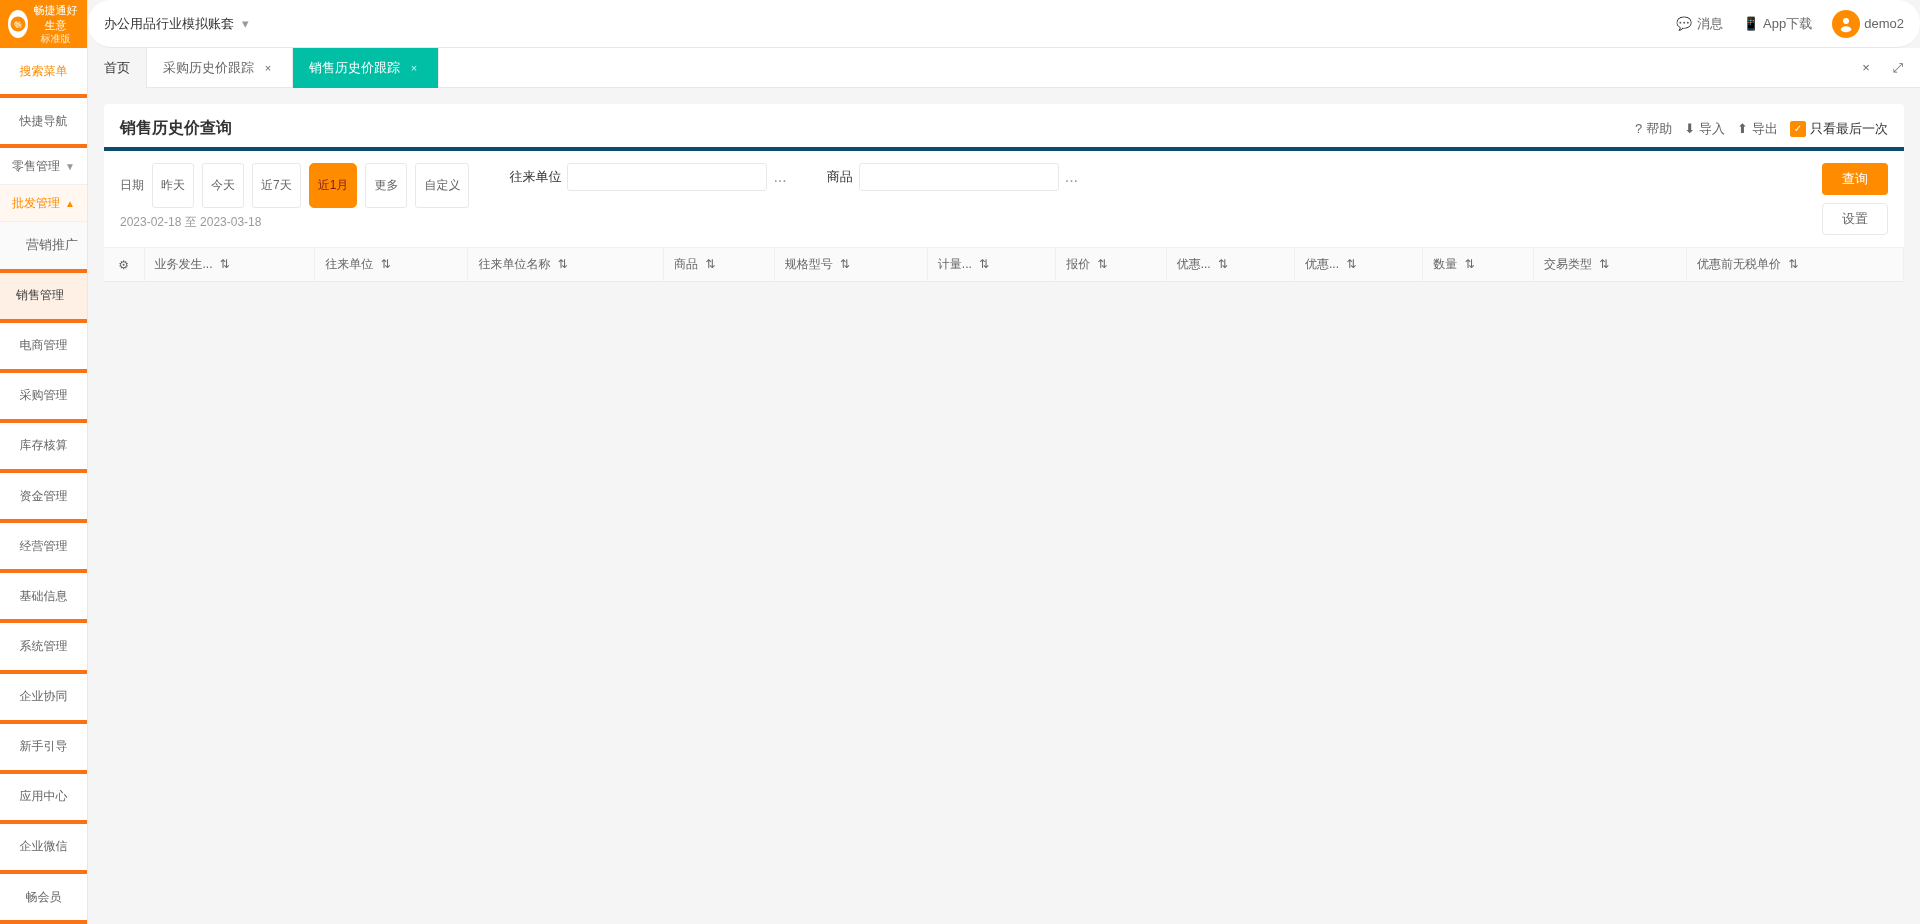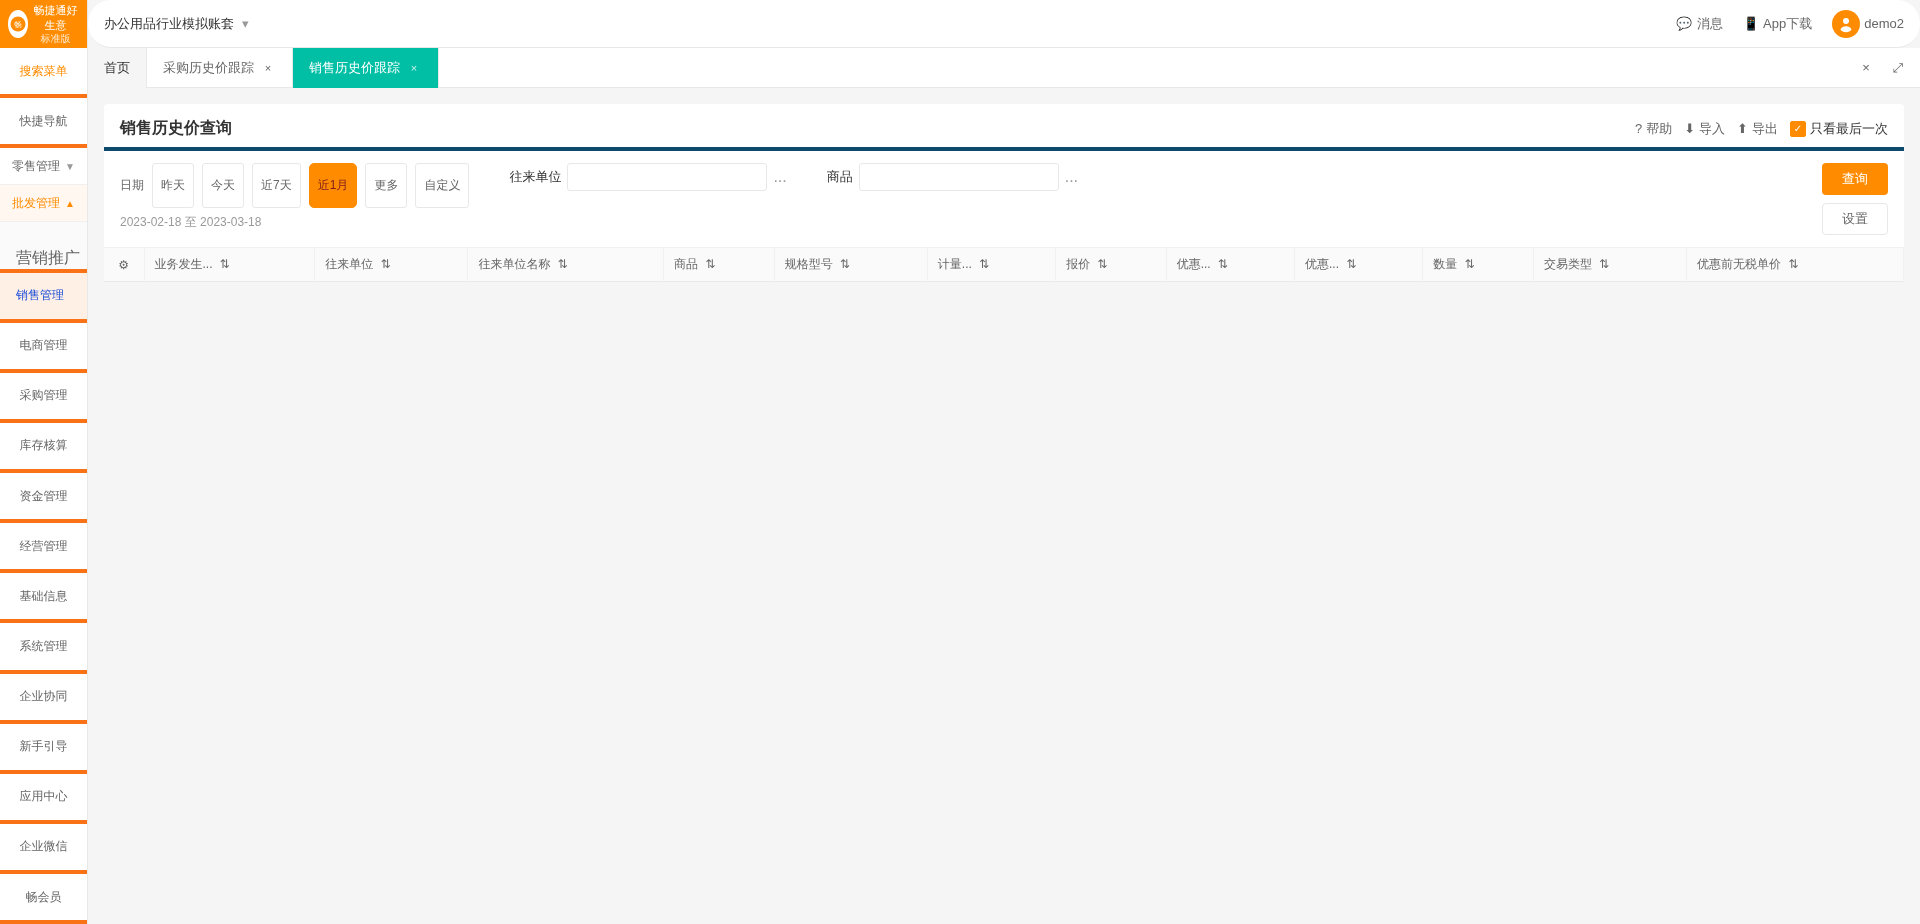--- a/index.html
+++ b/index.html
@@ -97,24 +97,24 @@
       <span>快捷导航</span>
     </div>
     <div class="sidebar-item-special" style="font-size:12px;">
       <span>零售管理</span>
       <span style="font-size:10px;color:#999;">▼</span>
     </div>
     <div class="sidebar-item-special" style="font-size:12px;color:#ff8c00;background:#fff7f0;">
       <span>批发管理</span>
       <span style="font-size:10px;">▲</span>
     </div>
-    <div class="sidebar-item sidebar-sub" style="font-size:16px;padding-left:16px;justify-content:flex-start;align-items:flex-end;">
+    <div class="sidebar-item sidebar-sub" style="font-size:13px;padding-left:26px;justify-content:flex-start;">
       <span>营销推广</span>
     </div>
-    <div class="sidebar-item sidebar-sub" style="font-size:12px;padding-left:16px;justify-content:flex-start;color:#1d4ed8;background:#fff0e6;">
+    <div class="sidebar-item sidebar-sub" style="font-size:12px;padding-left:16px;justify-content:flex-start;color:#404040;background:#fff0e6;">
       <span>销售管理</span>
     </div>
     <div class="sidebar-item" style="font-size:12px;">
       <span>电商管理</span>
     </div>
     <div class="sidebar-item" style="font-size:12px;">
       <span>采购管理</span>
     </div>
     <div class="sidebar-item" style="font-size:12px;">
       <span>库存核算</span>

